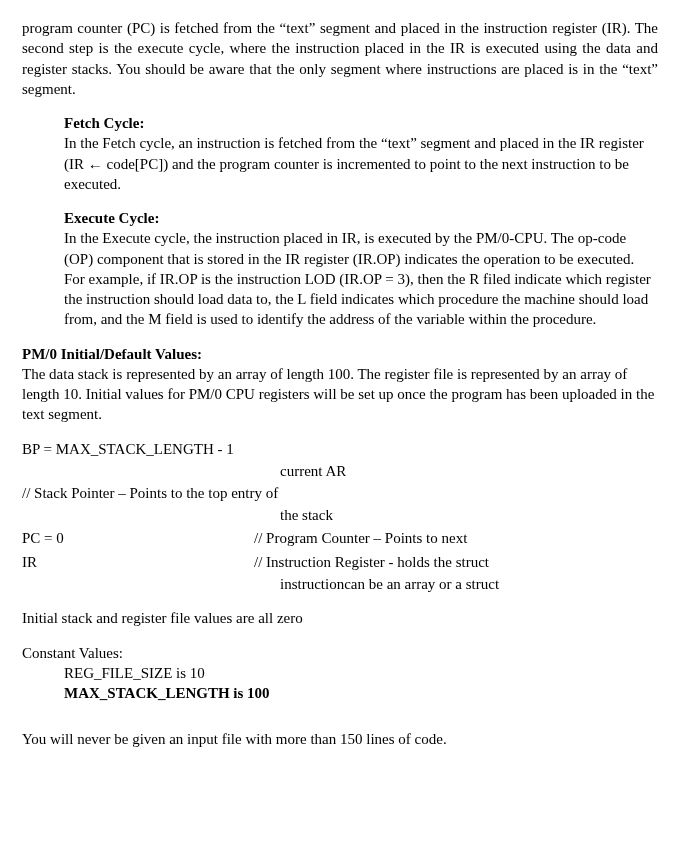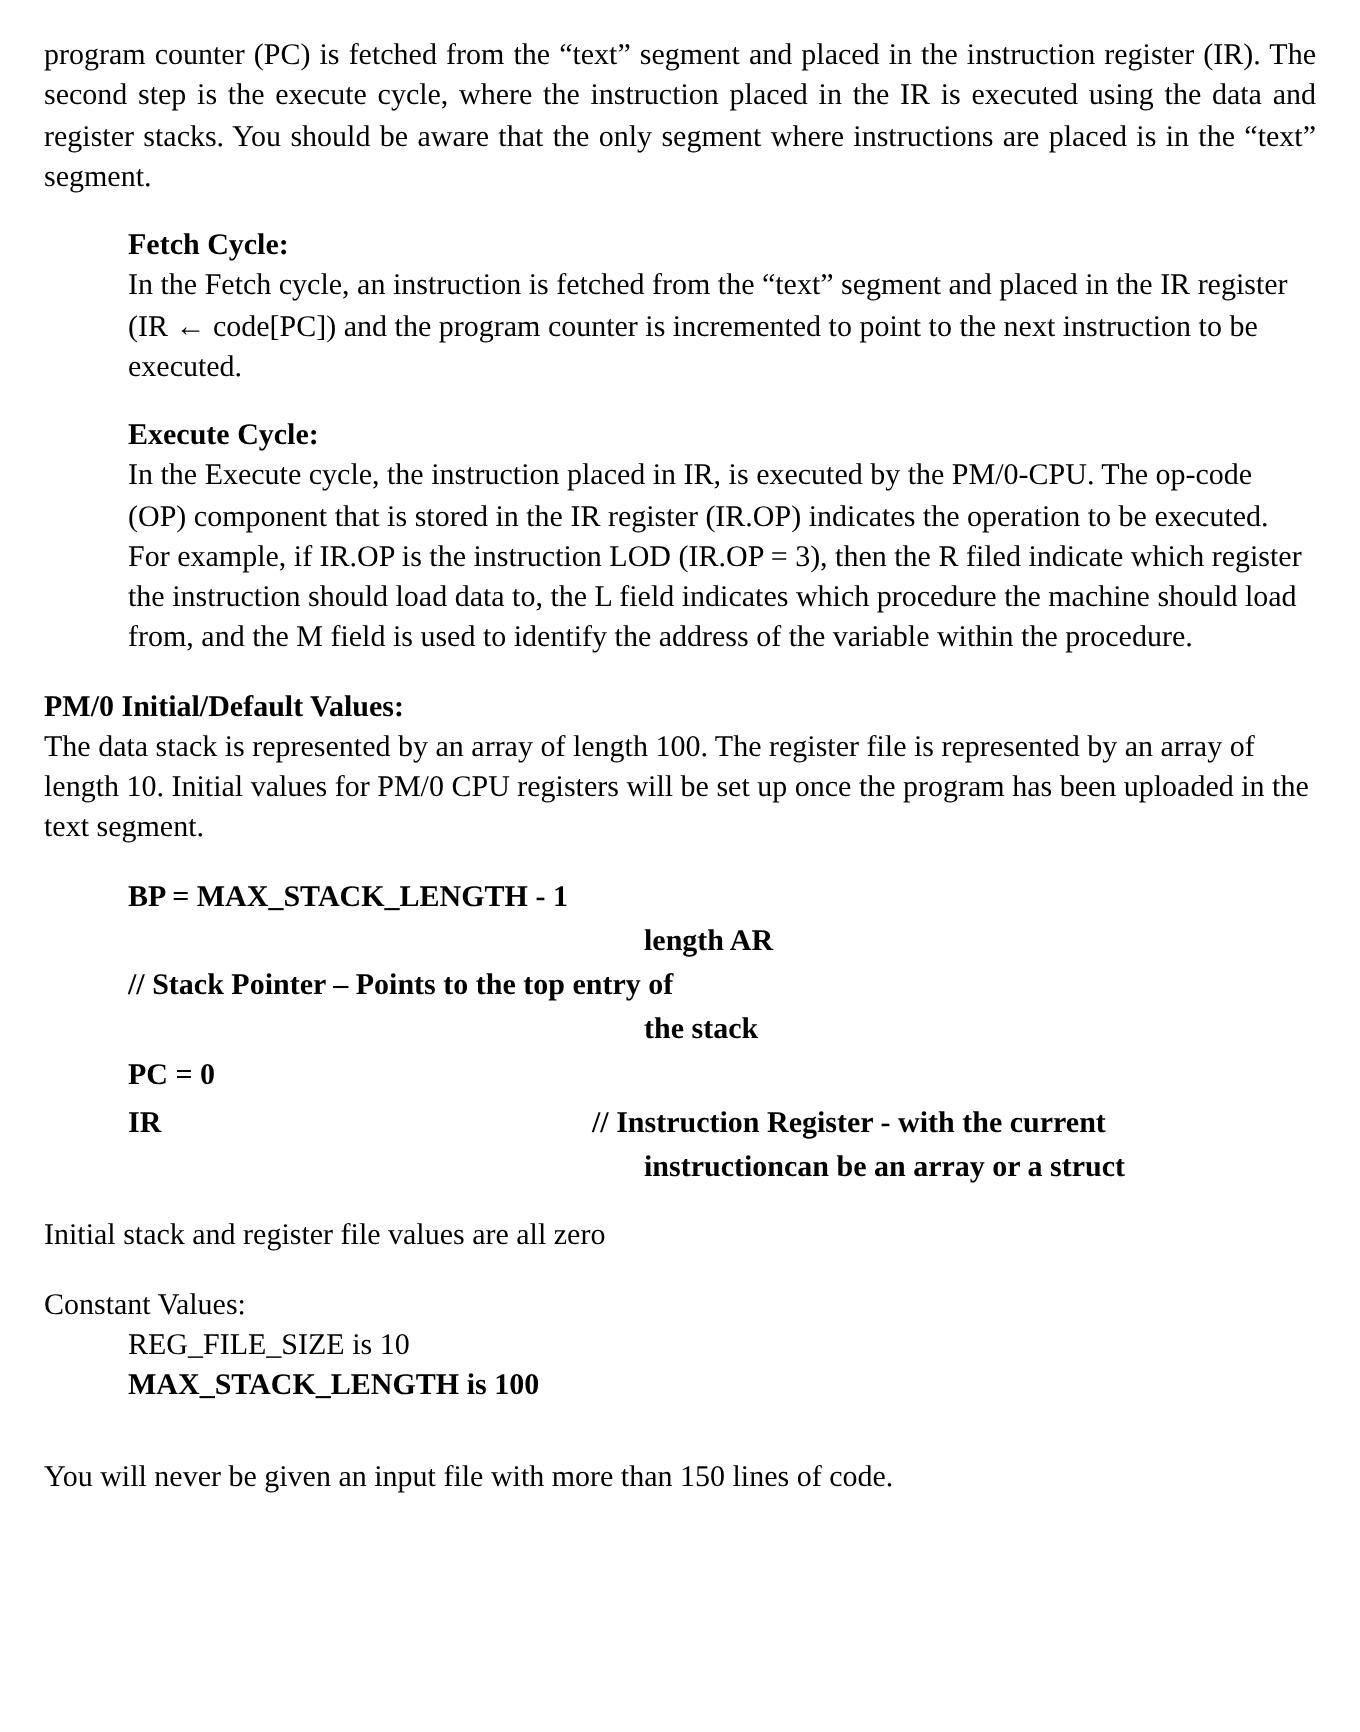--- a/index.html
+++ b/index.html
@@ -16,23 +16,21 @@
       margin: 0 0 14px 0;
       text-align: justify;
     }
     .indent {
       margin-left: 42px;
     }
     .section-title {
       font-weight: bold;
     }
     .table-section {
-      margin-left: 42px;
       margin-bottom: 14px;
-      font-weight: bold;
     }
     .row {
       display: flex;
       margin-bottom: 2px;
     }
     .col-left {
       width: 232px;
       flex-shrink: 0;
     }
     .col-right {
@@ -62,38 +60,39 @@
   <span class="section-title">PM/0 Initial/Default Values:</span>
 </div>
 <p style="text-align:left;">The data stack is represented by an array of length 100. The register file is represented by an array of length 10. Initial values for PM/0 CPU registers will be set up once the program has been uploaded in the text segment.</p>
 
 <div class="table-section">
   <div class="row">
     <div class="col-left">BP = MAX_STACK_LENGTH - 1</div>
   </div>
   <div class="row">
     <div class="col-left"></div>
-    <div class="col-right col-right-cont">length AR</div>
+    <div class="col-right col-right-cont">current AR</div>
   </div>
   <div class="row">
     <div class="col-right">// Stack Pointer – Points to the top entry of</div>
   </div>
   <div class="row">
     <div class="col-left"></div>
     <div class="col-right col-right-cont">the stack</div>
   </div>
   <div class="row">
     <div class="col-left">PC = 0</div>
+    <div class="col-right">// Program Counter – Points to next</div>
   </div>
   <div class="row">
     <div class="col-left"></div>
   </div>
   <div class="row">
     <div class="col-left">IR</div>
-    <div class="col-right">// Instruction Register - with the current</div>
+    <div class="col-right">// Instruction Register - holds the struct</div>
   </div>
   <div class="row">
     <div class="col-left"></div>
     <div class="col-right col-right-cont">instructioncan be an array or a struct</div>
   </div>
 </div>
 
 <p style="text-align:left;">Initial stack and register file values are all zero</p>
 
 <div>Constant Values:</div>

